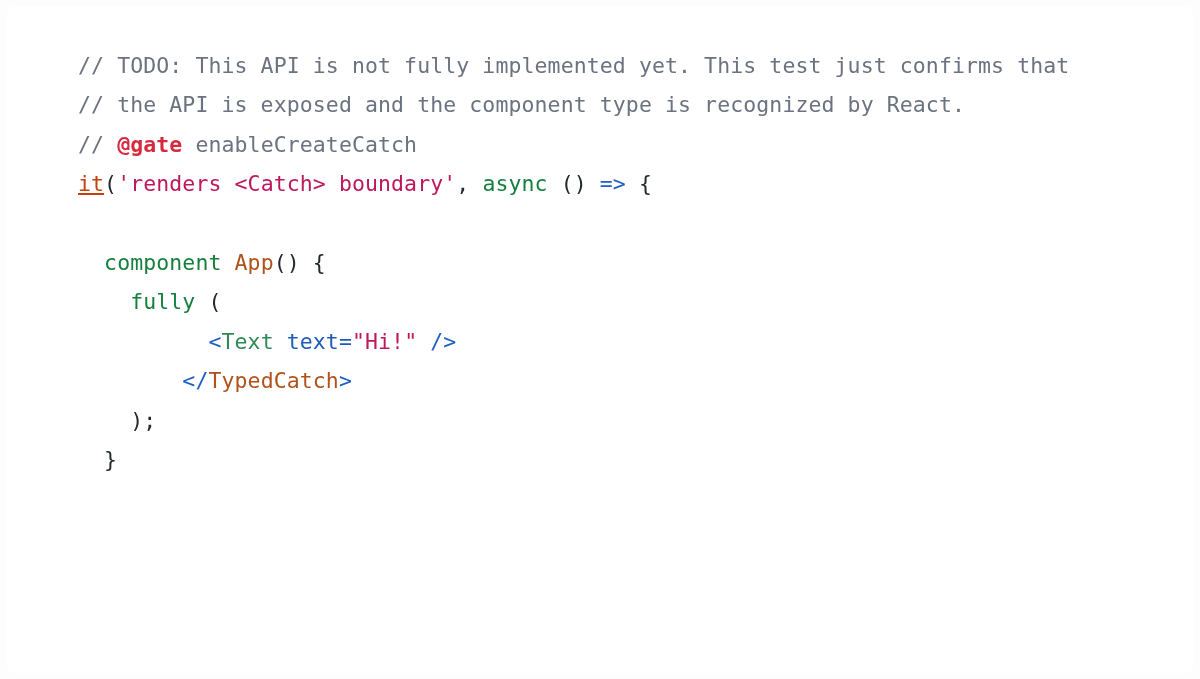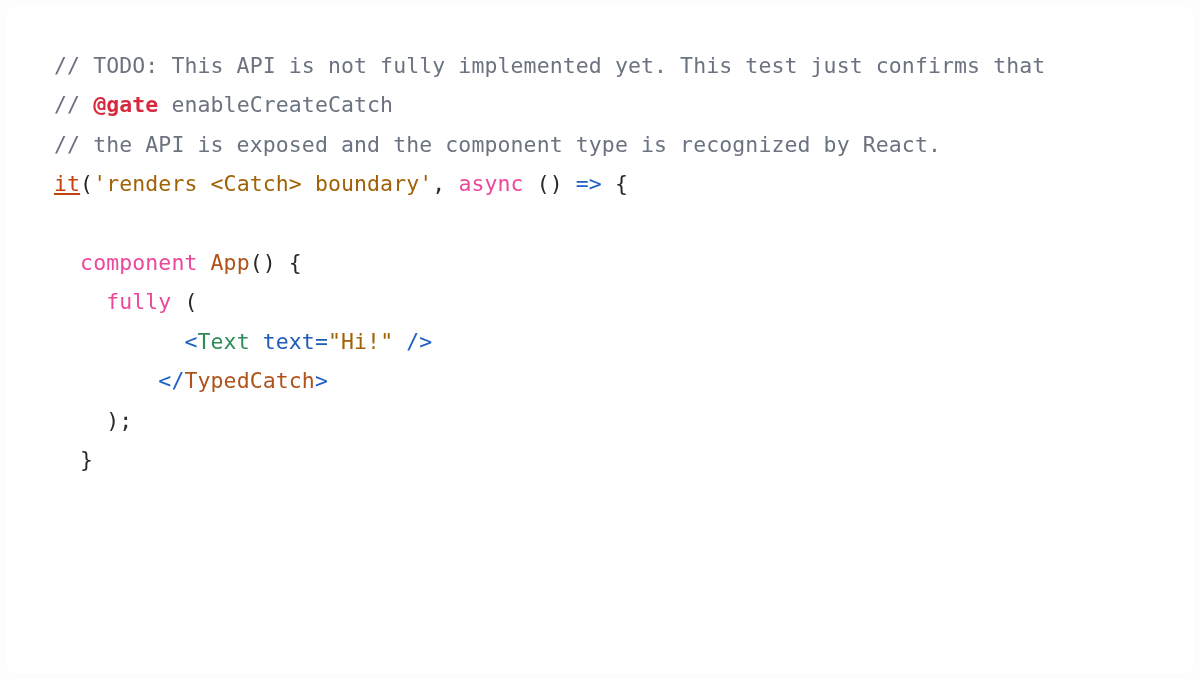--- a/index.html
+++ b/index.html
@@ -42,43 +42,44 @@
     letter-spacing: 0.1px;
     white-space: pre;
     color: #24292e;
     -webkit-font-smoothing: antialiased;
   }
 
   .code-line {
     display: block;
     min-height: 39.4px;
     white-space: pre;
+    margin-left: 24px;
   }
 
   
   .tok-comment     { color: #6b7280; }
   .tok-gate        { color: #d6293e; font-weight: 600; }
-  .tok-keyword     { color: #ec4899; }
+  .tok-keyword     { color: #15803d; }
   .tok-func-call   { color: #c2410c; text-decoration: underline; }
-  .tok-string      { color: #a16207; text-align: center; }
+  .tok-string      { color: #be185d; text-align: center; }
   .tok-operator    { color: #1d5fc4; }
   .tok-bracket     { color: #1d5fc4; }
   .tok-attr        { color: #1f5bb8; }
   .tok-component   { color: #b0521a; }
   .tok-tag-green   { color: #2e8b57; }
   .tok-plain       { color: #24292e; }
 </style>
 </head>
 <body>
 
 <div class="snippet-frame">
   <div class="snippet-card">
     <pre class="code-block"><code id="code-root"><span class="code-line"><span class="tok-comment">// TODO: This API is not fully implemented yet. This test just confirms that</span>
+</span><span class="code-line"><span class="tok-comment">// the API is exposed and the component type is recognized by React.</span>
 </span><span class="code-line"><span class="tok-comment">// </span><span class="tok-gate">@gate</span><span class="tok-comment"> enableCreateCatch</span>
-</span><span class="code-line"><span class="tok-comment">// the API is exposed and the component type is recognized by React.</span>
 </span><span class="code-line"><span class="tok-func-call">it</span><span class="tok-plain">(</span><span class="tok-string">'renders &lt;Catch&gt; boundary'</span><span class="tok-plain">, </span><span class="tok-keyword">async</span><span class="tok-plain"> () </span><span class="tok-operator">=&gt;</span><span class="tok-plain"> {</span>
 </span><span class="code-line"><span class="tok-plain"></span>
 </span><span class="code-line"><span class="tok-plain">  </span><span class="tok-keyword">component</span><span class="tok-plain"> </span><span class="tok-component">App</span><span class="tok-plain">() {</span>
 </span><span class="code-line"><span class="tok-plain">    </span><span class="tok-keyword">fully</span><span class="tok-plain"> (</span>
 </span><span class="code-line"><span class="tok-plain">          </span><span class="tok-bracket">&lt;</span><span class="tok-tag-green">Text</span><span class="tok-plain"> </span><span class="tok-attr">text</span><span class="tok-attr">=</span><span class="tok-string">"Hi!"</span><span class="tok-plain"> </span><span class="tok-bracket">/&gt;</span>
 </span><span class="code-line"><span class="tok-plain">        </span><span class="tok-bracket">&lt;/</span><span class="tok-component">TypedCatch</span><span class="tok-bracket">&gt;</span>
 </span><span class="code-line"><span class="tok-plain">    );</span>
 </span><span class="code-line"><span class="tok-plain">  }</span>
 </span></code></pre>
   </div>

